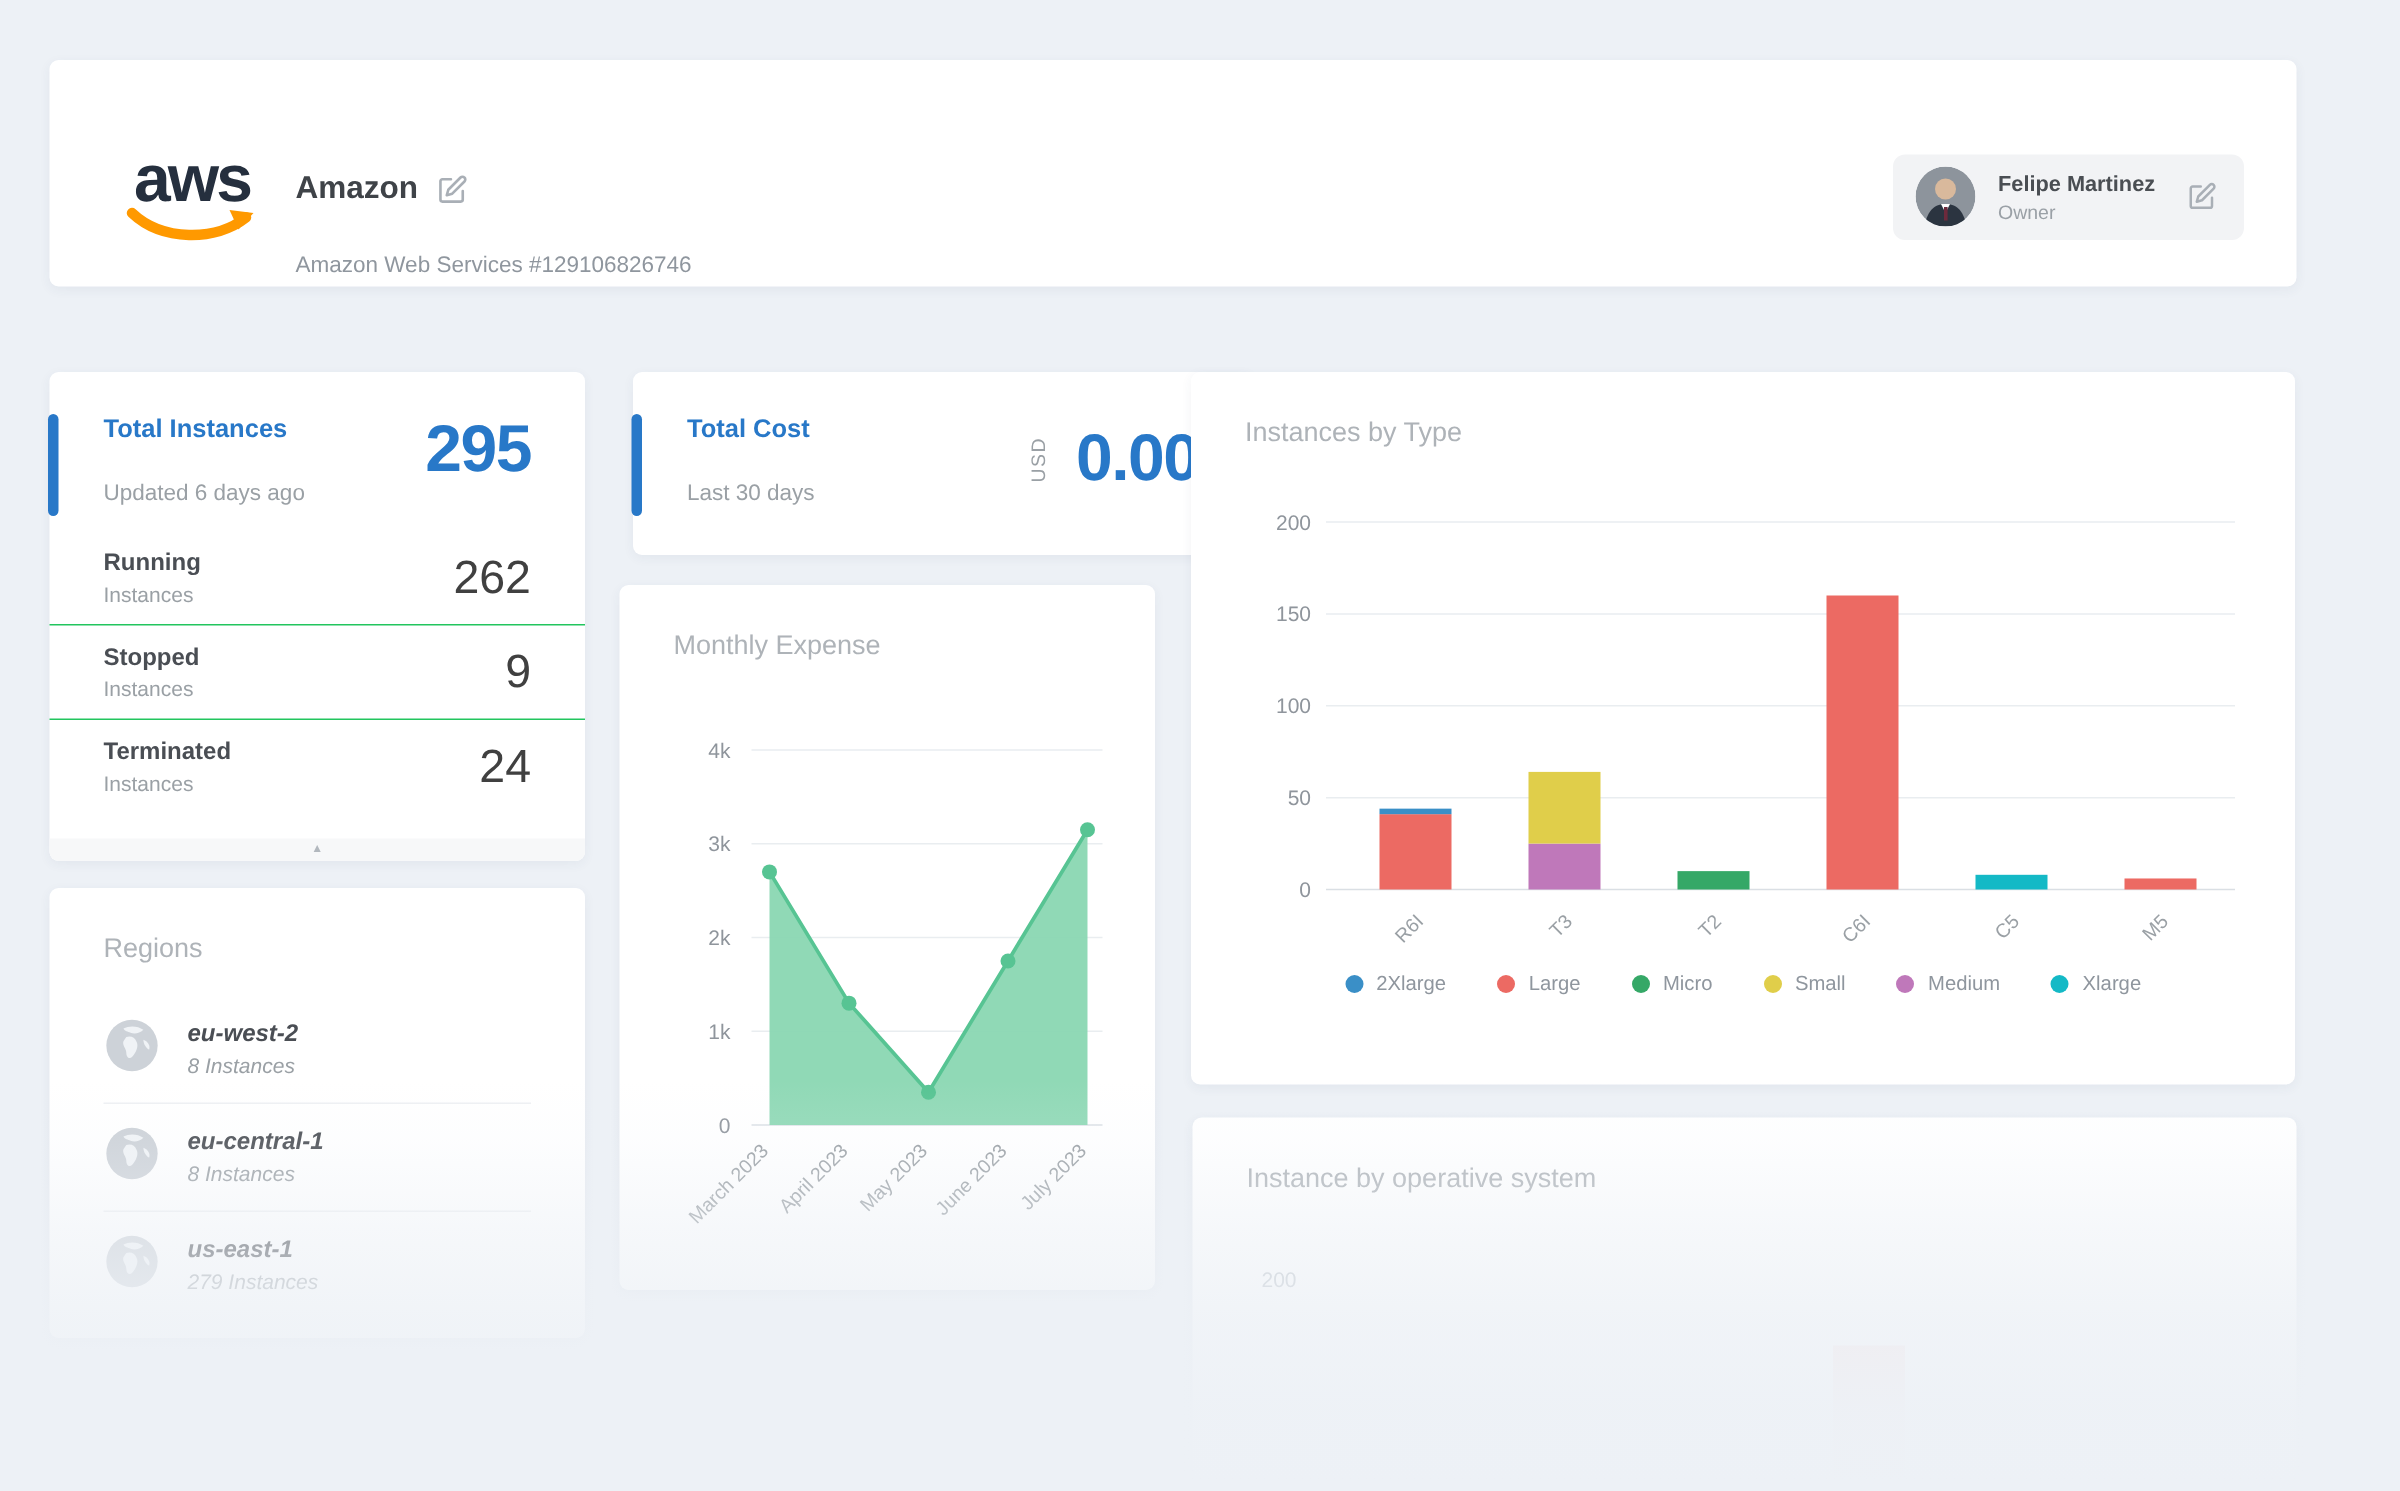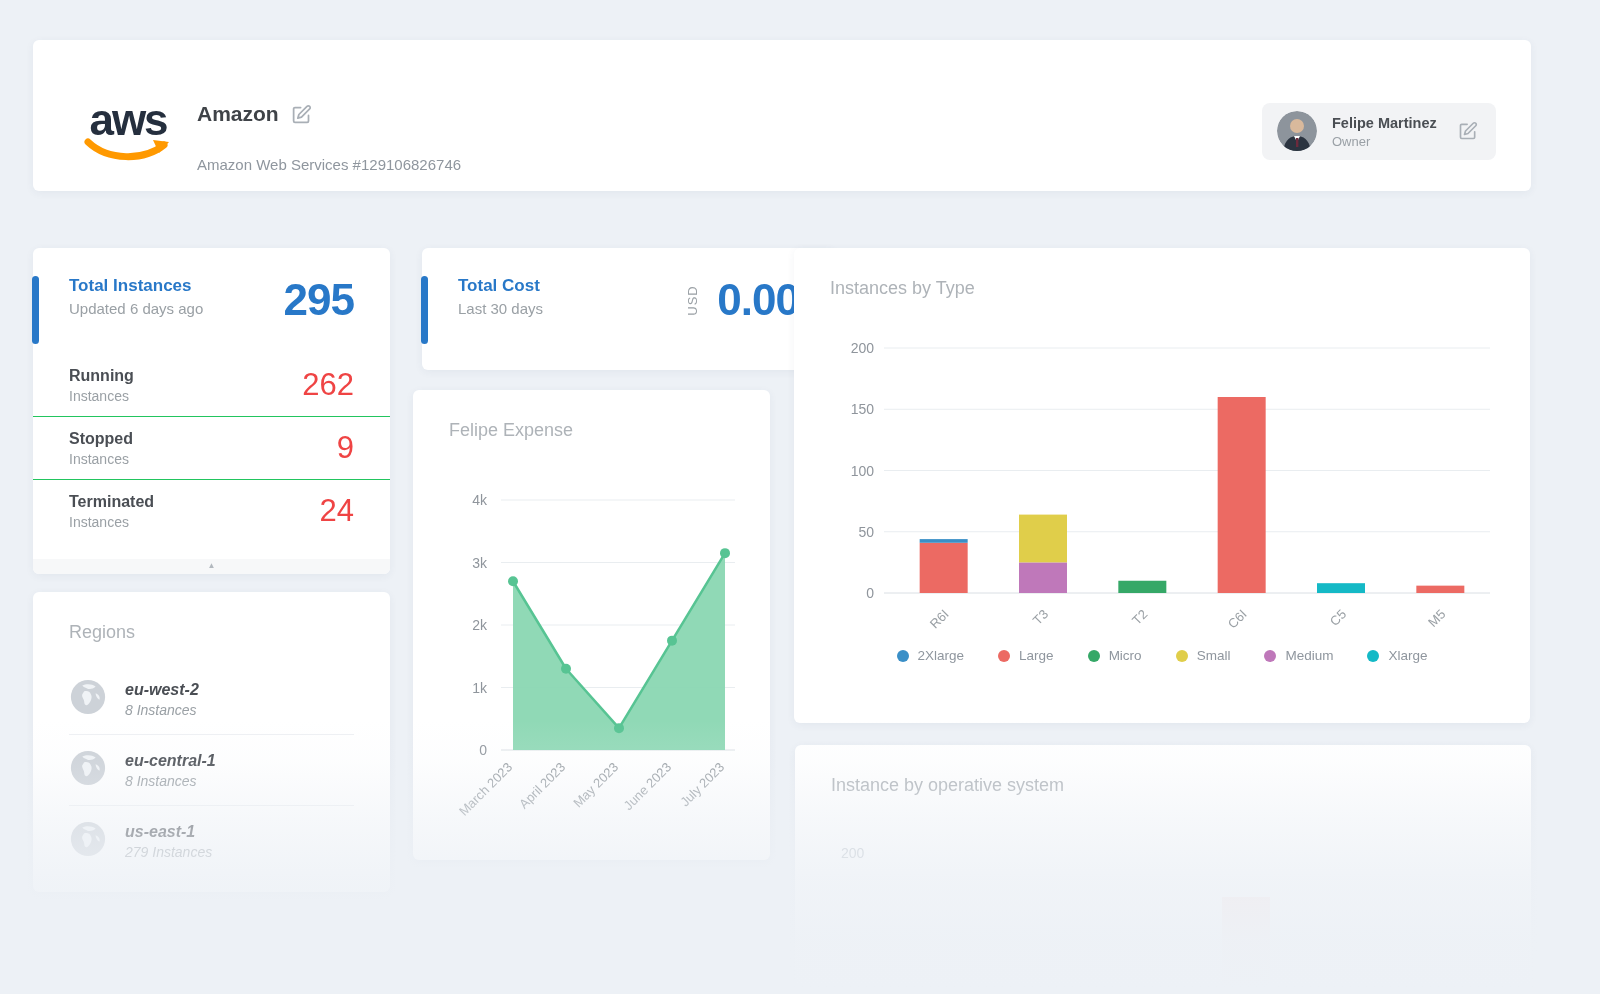--- a/index.html
+++ b/index.html
@@ -12,42 +12,42 @@
   .card{
     position:absolute;background:#fff;border-radius:6px;
     box-shadow:0 2px 8px rgba(50,70,100,.06);
   }
   
   .header-card{left:33px;top:40px;width:1498px;height:151px;}
   .logo{position:absolute;left:50px;top:58px;width:90px;text-align:center;}
   .aws-text{font-size:44px;font-weight:700;letter-spacing:-2px;color:var(--aws-navy);line-height:1;}
   .swoosh{display:block;margin:-4px auto 0;}
   .title-block{position:absolute;left:164px;top:62px;}
-  .title-row{display:flex;align-items:center;gap:12px;}
+  .title-row{display:flex;align-items:center;gap:12px;margin-top:12px;}
   .account-title{font-size:21px;font-weight:700;color:#3f4348;margin:0;}
   .subtitle{margin-top:30px;font-size:15px;color:#8f969e;}
   .edit-icon{display:inline-flex;cursor:pointer;}
   .owner-chip{position:absolute;left:1229px;top:63px;width:234px;height:57px;background:#f2f3f5;border-radius:8px;}
   .avatar{position:absolute;left:15px;top:8px;width:40px;height:40px;border-radius:50%;overflow:hidden;display:block;}
   .owner-name{position:absolute;left:70px;top:12px;font-size:14.5px;font-weight:700;color:#4a4e53;width:120px;}
   .owner-role{position:absolute;left:70px;top:31px;font-size:13px;color:#9aa0a6;}
   .owner-edit{position:absolute;right:18px;top:18px;}
   
   .instances-card{left:33px;top:248px;width:357px;height:326px;}
   .accent-bar{position:absolute;left:-1px;top:28px;width:7px;height:68px;background:var(--accent);border-radius:4px;}
   .card-head{position:absolute;left:0;top:0;width:100%;box-sizing:border-box;padding:28px 36px 0 36px;display:flex;justify-content:space-between;}
   .stat-title{font-size:17px;font-weight:700;color:var(--accent);}
-  .stat-sub{margin-top:4px;font-size:15px;color:#9aa0a5;}
+  .stat-sub{margin-top:24px;font-size:15px;color:#9aa0a5;}
   .stat-big{font-size:44px;font-weight:700;color:var(--accent);letter-spacing:-1px;line-height:1.1;}
   .rows{position:absolute;left:0;top:106px;width:100%;}
   .stat-row{height:62px;margin:0 0;padding:0 36px;display:flex;align-items:center;justify-content:space-between;}
   .stat-row + .stat-row{border-top:1px solid #22c55e;}
   .row-label{font-size:16px;font-weight:700;color:#4a4e54;}
   .row-sub{margin-top:3px;font-size:14px;color:#9aa0a5;}
-  .row-value{font-size:31px;color:#ef4444;}
+  .row-value{font-size:31px;color:#404040;}
   .card-footer{position:absolute;left:0;bottom:0;width:100%;height:15px;background:#f7f8f9;border-radius:0 0 6px 6px;text-align:center;line-height:14px;font-size:8px;color:#b2b8be;cursor:pointer;}
   
   .regions-card{left:33px;top:592px;width:357px;height:300px;}
   .panel-title{position:absolute;left:36px;top:30px;font-size:18px;color:#aeb3b8;}
   .region-list{position:absolute;left:36px;top:72px;width:285px;}
   .region-item{display:flex;align-items:center;gap:18px;padding:14px 0;font-style:italic;}
   .region-item + .region-item{border-top:1px solid #eef0f3;}
   .region-name{font-size:16px;font-weight:700;color:#4a4e54;}
   .region-sub{margin-top:3px;font-size:14px;color:#9aa0a5;}
   
@@ -209,21 +209,21 @@
       <div class="stat-sub">Last 30 days</div>
     </div>
     <div class="cost-right">
       <span class="usd-vert">USD</span>
       <span class="stat-big">0.00</span>
     </div>
   </div>
 </section>
 
 <section class="card monthly-card">
-  <div class="panel-title">Felipe Expense</div>
+  <div class="panel-title">Monthly Expense</div>
   <svg id="area-chart" class="monthly-svg" width="337" height="360">
       <line x1="78" y1="280" x2="312" y2="280" stroke="#dadfe4" stroke-width="1"></line>
       <text x="64" y="285" text-anchor="end" font-size="14" fill="#8f959c">0</text>
       <line x1="78" y1="217.5" x2="312" y2="217.5" stroke="#e9edf0" stroke-width="1"></line>
       <text x="64" y="222.5" text-anchor="end" font-size="14" fill="#8f959c">1k</text>
       <line x1="78" y1="155" x2="312" y2="155" stroke="#e9edf0" stroke-width="1"></line>
       <text x="64" y="160" text-anchor="end" font-size="14" fill="#8f959c">2k</text>
       <line x1="78" y1="92.5" x2="312" y2="92.5" stroke="#e9edf0" stroke-width="1"></line>
       <text x="64" y="97.5" text-anchor="end" font-size="14" fill="#8f959c">3k</text>
       <line x1="78" y1="30" x2="312" y2="30" stroke="#e9edf0" stroke-width="1"></line>

